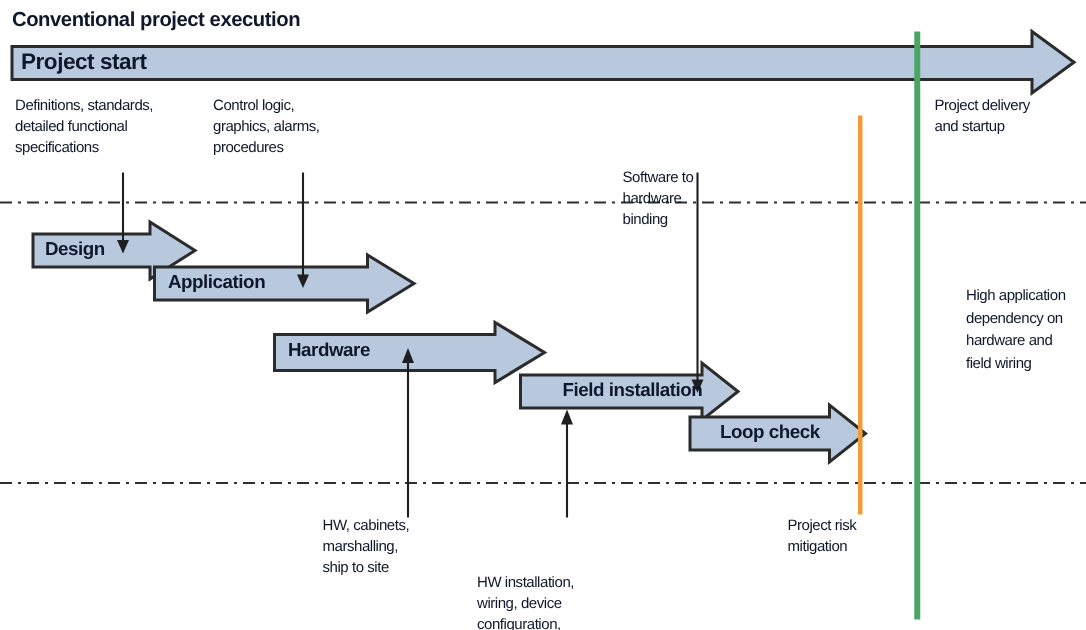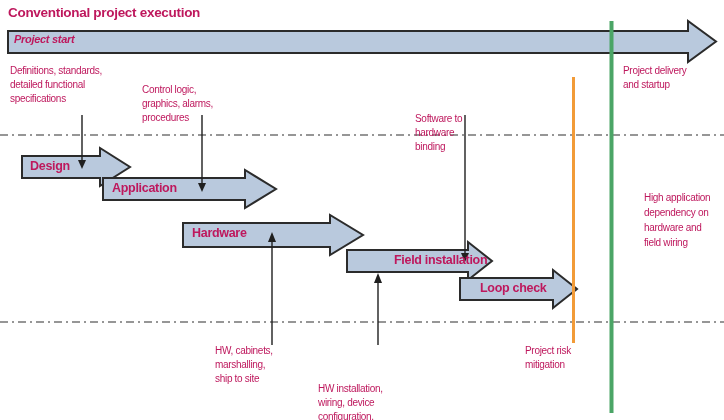--- a/index.html
+++ b/index.html
@@ -1,18 +1,18 @@
 <!DOCTYPE html>
 <html><head>
 <meta charset="utf-8">
 <style>
   html,body{margin:0;padding:0;background:#ffffff;}
   #stage{
     position:relative;width:724px;height:420px;background:#ffffff;overflow:hidden;
-    font-family:"Liberation Sans",sans-serif;color:#be185d;
+    font-family:"Liberation Sans",sans-serif;color:#0f172a;
   }
   #stage svg{position:absolute;left:0;top:0;}
   .block-arrow{stroke:#2b2b2b;stroke-width:2;stroke-linejoin:miter;}
   .connector{stroke:#1f1f1f;stroke-width:1.4;}
   .connector-head{fill:#1f1f1f;stroke:none;}
   .divider{stroke:#2f2f2f;stroke-width:1.2;stroke-dasharray:8 4 2 4;}
   .lbl{
     position:absolute;font-weight:normal;letter-spacing:-0.3px;
     white-space:pre-line;text-align:left;line-height:14px;font-size:10px;
   }
@@ -54,31 +54,31 @@
 
     <line class="connector" x1="378" y1="345" x2="378" y2="282"></line>
     <polygon class="connector-head" points="374,283 382,283 378,273"></polygon>
 
     <line x1="573.5" y1="77" x2="573.5" y2="343" stroke-width="3" stroke="#f29b38"></line>
     <line x1="611.5" y1="21" x2="611.5" y2="413" stroke-width="4" stroke="#4ba566"></line>
   </svg>
 
   <div id="title">Conventional project execution</div>
 
-  <div class="phase-lbl" style="left:14px;top:33px;font-size:11px;font-style:italic;">Project start</div>
+  <div class="phase-lbl" style="left:14px;top:33px;font-size:15px;">Project start</div>
   <div class="phase-lbl" style="left:30px;top:159px;">Design</div>
   <div class="phase-lbl" style="left:112px;top:181px;">Application</div>
   <div class="phase-lbl" style="left:192px;top:226px;">Hardware</div>
-  <div class="phase-lbl" style="left:355px;top:253px;padding-left:39px;">Field installation</div>
+  <div class="phase-lbl" style="left:336px;top:253px;padding-left:39px;">Field installation</div>
   <div class="phase-lbl" style="left:468px;top:281px;padding-left:12px;">Loop check</div>
 
   <div class="lbl" style="left:10px;top:64px;width:140px;">Definitions, standards,
 detailed functional
 specifications</div>
-  <div class="lbl" style="left:142px;top:64px;width:120px;margin-top:19px;">Control logic,
+  <div class="lbl" style="left:142px;top:64px;width:120px;">Control logic,
 graphics, alarms,
 procedures</div>
   <div class="lbl" style="left:415px;top:64px;width:100px;margin-top:48px;">Software to
 hardware
 binding</div>
   <div class="lbl" style="left:623px;top:64px;width:101px;">Project delivery
 and startup</div>
 
   <div class="lbl" id="lbl-right" style="left:644px;top:190px;width:112px;">High application
 dependency on

